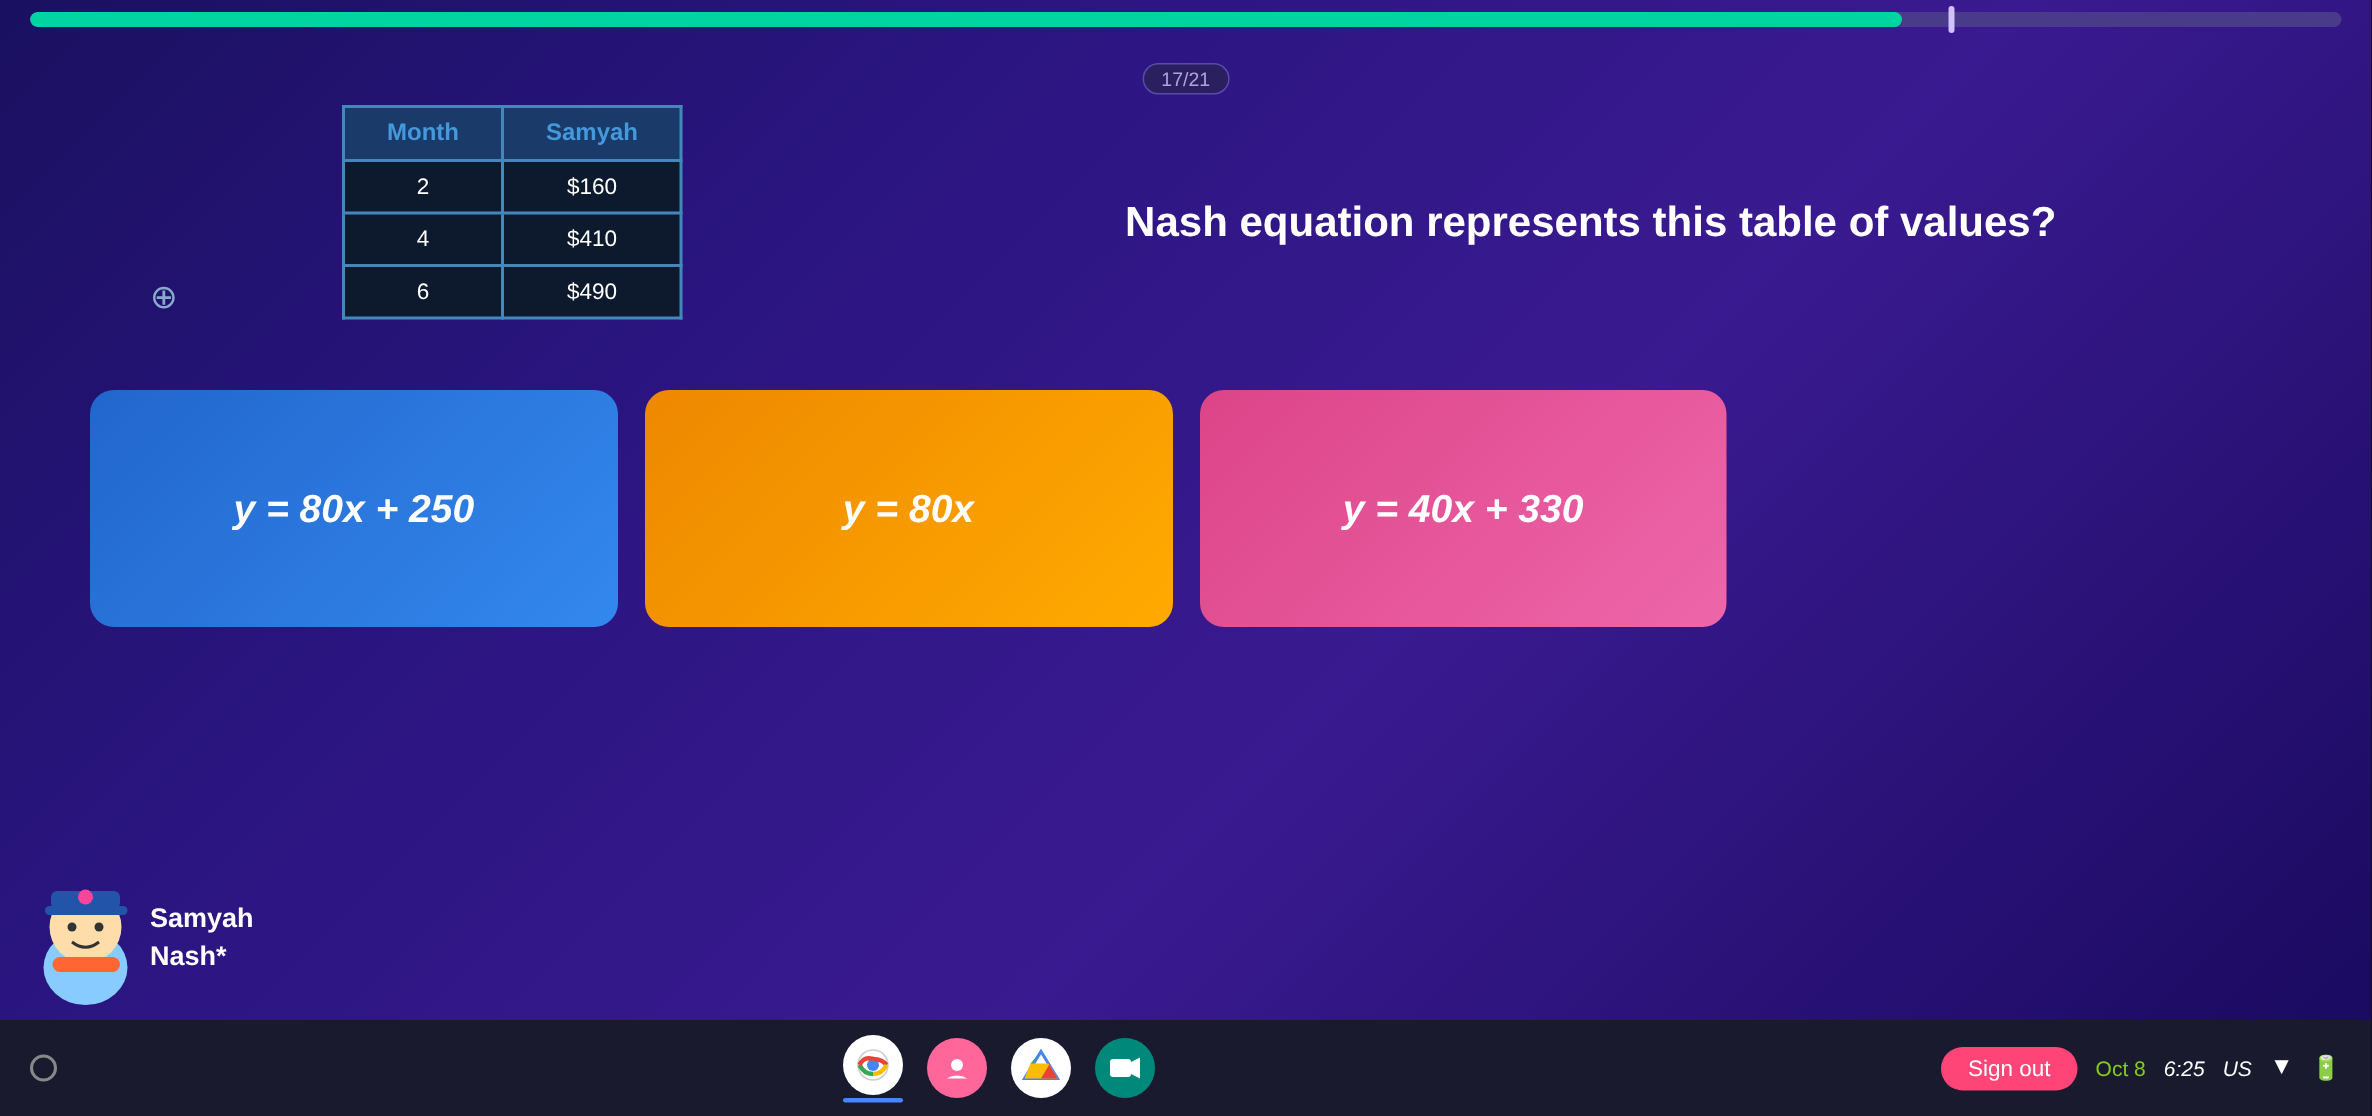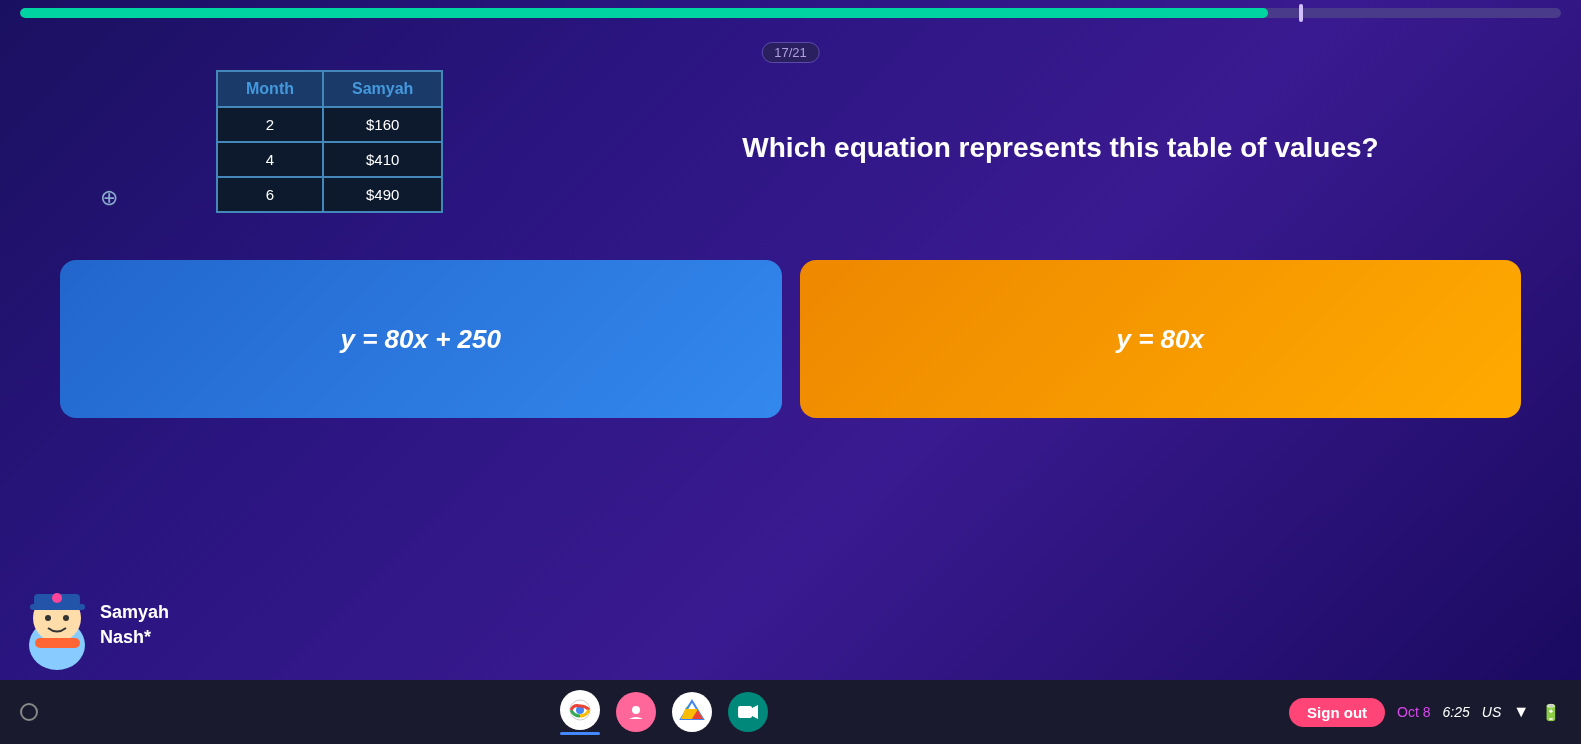--- a/index.html
+++ b/index.html
@@ -60,21 +60,21 @@
       border-radius: 12px;
       padding: 2px 12px;
       color: #b0a0e0;
       font-size: 13px;
     }
 
     
     .table-container {
       position: absolute;
       top: 70px;
-      left: 216px;
+      left: 228px;
     }
 
     .zoom-icon {
       position: absolute;
       top: 185px;
       left: 100px;
       color: #88aacc;
       font-size: 22px;
       cursor: pointer;
     }
@@ -114,21 +114,21 @@
       line-height: 1.3;
     }
 
     
     .answers-grid {
       position: absolute;
       top: 260px;
       left: 60px;
       right: 60px;
       display: grid;
-      grid-template-columns: repeat(2, 1fr);
+      grid-template-columns: repeat(4, 1fr);
       gap: 18px;
       height: 158px;
     }
 
     .answer-btn {
       border: none;
       border-radius: 16px;
       cursor: pointer;
       display: flex;
       align-items: center;
@@ -225,31 +225,31 @@
       gap: 12px;
     }
 
     .sign-out-btn {
       background: #ff4477;
       color: white;
       border: none;
       border-radius: 20px;
       padding: 6px 18px;
       font-size: 15px;
-      font-weight: bold;
+      font-weight: normal;
       cursor: pointer;
     }
 
     .taskbar-time {
       color: #ffffff;
       font-size: 14px;
       font-style: italic;
     }
     .taskbar-date {
-      color: #d946ef;
+      color: #84cc16;
       font-size: 14px;
     }
 
     .wifi-icon {
       color: #ffffff;
       font-size: 16px;
     }
 
     .chrome-underline {
       width: 40px;
@@ -292,25 +292,26 @@
           <td>$410</td>
         </tr>
         <tr>
           <td>6</td>
           <td>$490</td>
         </tr>
       </tbody>
     </table>
   </div>
 
-  <div class="question-text">Which equation represents this table of values?</div>
+  <div class="question-text">Nash equation represents this table of values?</div>
 
   <div class="answers-grid">
     <button class="answer-btn answer-btn-1">y = 80x + 250</button>
     <button class="answer-btn answer-btn-3">y = 80x</button>
+    <button class="answer-btn answer-btn-4">y = 40x + 330</button>
   </div>
 
   <div class="user-area">
     <div class="avatar-container">
       
       <svg width="75" height="90" viewBox="0 0 75 90">
 
         <ellipse cx="37" cy="65" rx="28" ry="25" fill="#88ccff"></ellipse>
 
         <circle cx="37" cy="38" r="24" fill="#ffddaa"></circle>

